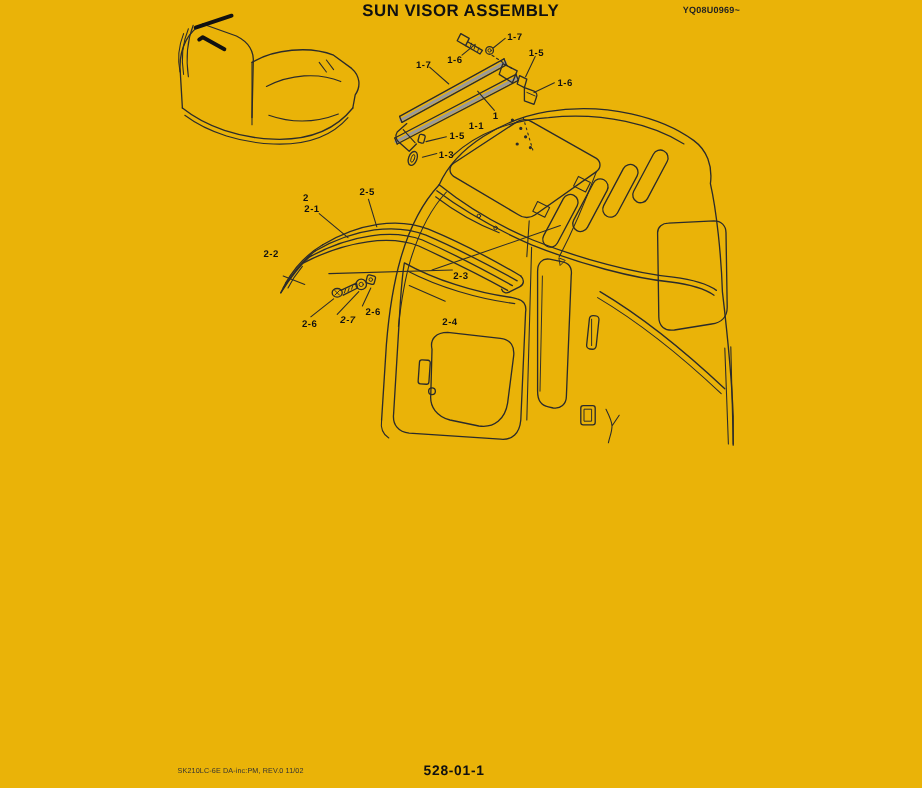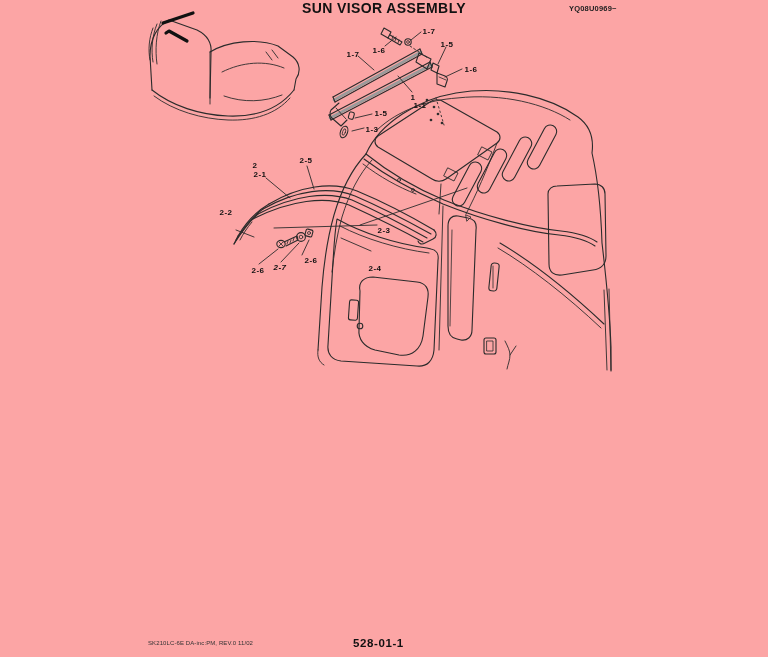--- a/index.html
+++ b/index.html
@@ -1,17 +1,17 @@
 <!DOCTYPE html>
 <html><head>
 <meta charset="utf-8">
 <style>
   html,body{margin:0;padding:0;background:#e8e8e8;}
   #page{
-    position:relative;width:768px;height:657px;background:#fca5a5;
+    position:relative;width:768px;height:657px;background:#eab308;
     font-family:"Liberation Sans", sans-serif;color:#111;overflow:hidden;
     margin:0 auto;
   }
   #art{position:absolute;left:0;top:0;}
   .title{
     position:absolute;top:0px;left:0;width:768px;text-align:center;
     font-size:14px;font-weight:bold;letter-spacing:0.4px;color:#111;
   }
   .figcode{
     position:absolute;left:569px;top:4px;font-size:7.5px;font-weight:bold;
@@ -193,29 +193,29 @@
     </g>
   </svg>
 
   <div>
       <div class="callout" style="left: 429px; top: 31px;">1-7</div>
       <div class="callout" style="left: 379px; top: 50px;">1-6</div>
       <div class="callout" style="left: 447px; top: 44px;">1-5</div>
       <div class="callout" style="left: 353px; top: 54px;">1-7</div>
       <div class="callout" style="left: 471px; top: 69px;">1-6</div>
       <div class="callout" style="left: 413px; top: 97px;">1</div>
-      <div class="callout" style="left: 420px; top: 105px;">1-1</div>
+      <div class="callout" style="left: 397px; top: 105px;">1-1</div>
       <div class="callout" style="left: 381px; top: 113px;">1-5</div>
       <div class="callout" style="left: 372px; top: 129px;">1-3</div>
       <div class="callout" style="left: 255px; top: 165px;">2</div>
       <div class="callout" style="left: 260px; top: 174px;">2-1</div>
       <div class="callout" style="left: 306px; top: 160px;">2-5</div>
       <div class="callout" style="left: 226px; top: 212px;">2-2</div>
       <div class="callout" style="left: 384px; top: 230px;">2-3</div>
       <div class="callout" style="left: 375px; top: 257px; margin-top: 11px;">2-4</div>
       <div class="callout" style="left: 311px; top: 260px;">2-6</div>
-      <div class="callout" style="left: 280px; top: 267px; font-style: italic;">2-7</div>
+      <div class="callout" style="left: 290px; top: 267px; font-style: italic;">2-7</div>
       <div class="callout" style="left: 258px; top: 270px;">2-6</div>
     </div>
 
   <div class="footer-left">SK210LC-6E DA-inc:PM, REV.0 11/02</div>
   <div class="page-number">528-01-1</div>
 </div>
 
 </body></html>

